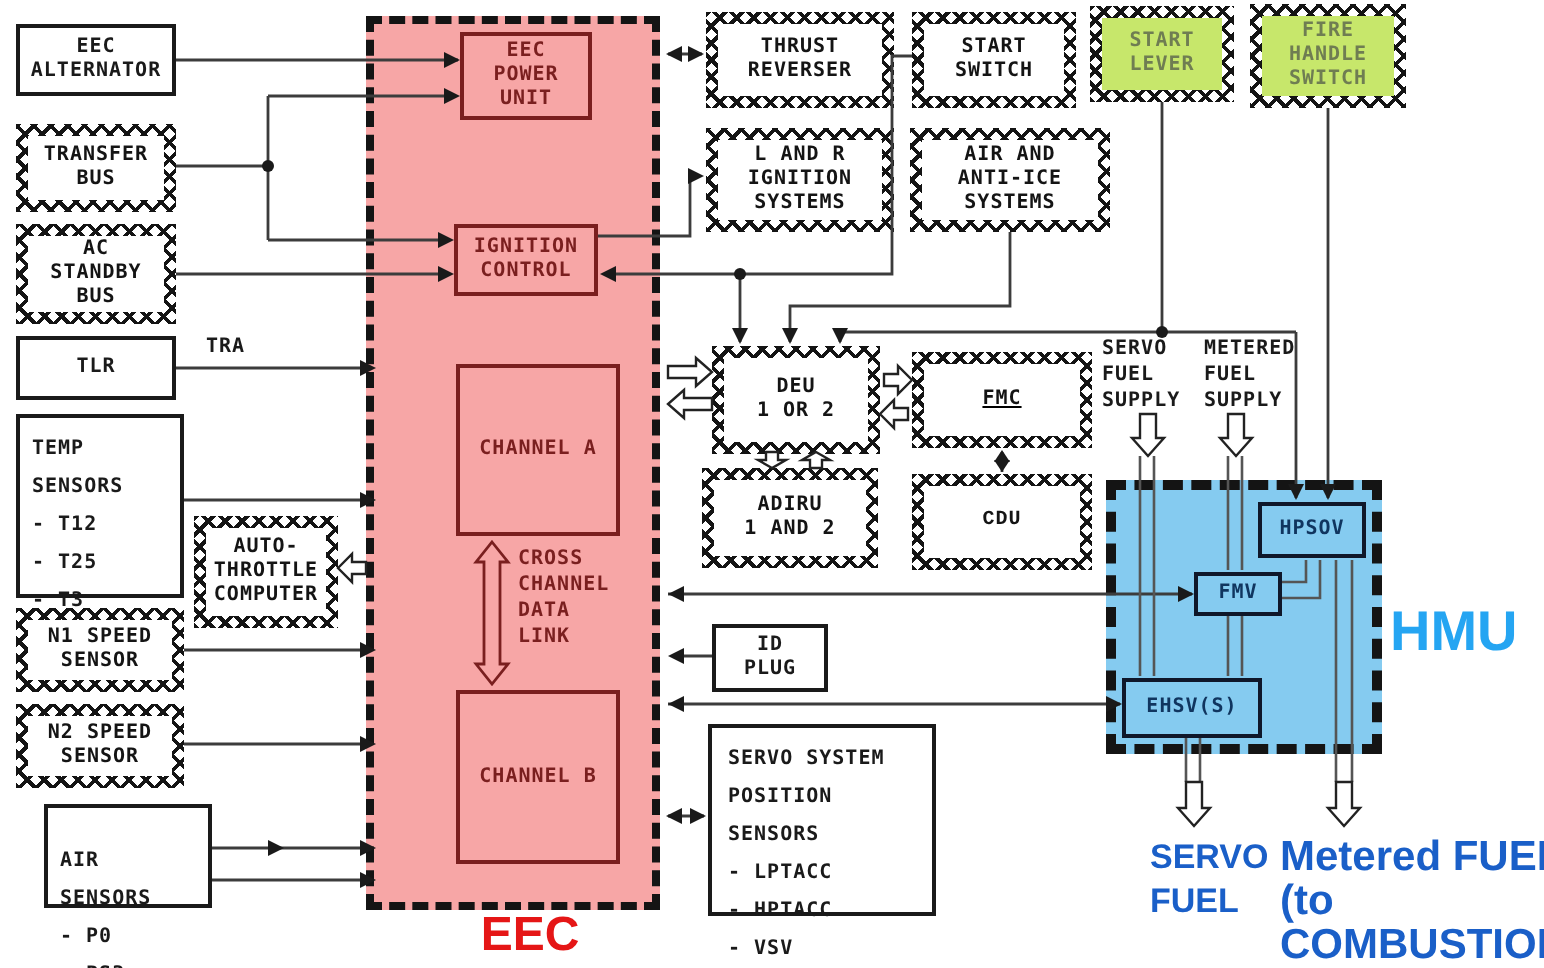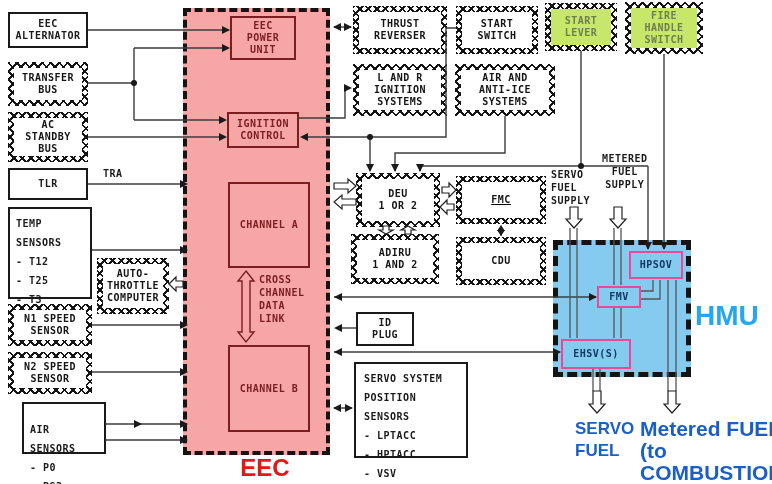--- a/index.html
+++ b/index.html
@@ -12,21 +12,21 @@
   .hatch{background-color:#fff;padding:6px;
          background-image:
            repeating-linear-gradient(45deg,#141414 0 1.8px,transparent 1.8px 6px),
            repeating-linear-gradient(135deg,#141414 0 1.8px,transparent 1.8px 6px);}
   .hatch-in{width:100%;height:100%;background:#fff;color:#141414;
             display:flex;align-items:center;justify-content:center;text-align:center;}
   .hatch-in.green{background:#C7E76B;color:#6F7D52;}
   .eec-block{background:#F7A6A6;border:4px dashed #141414;}
   .red-box{border:2px solid #7A1F1F;background:#F7A6A6;color:#7A1F1F;}
   .hmu-block{background:#85CBF0;border:5px dashed #141414;}
-  .blue-box{border:2px solid #ec4899;background:#85CBF0;color:#10355F;}
+  .blue-box{border:2px solid #0f172a;background:#85CBF0;color:#10355F;}
   .big-label{font-family:"Liberation Sans",sans-serif;font-weight:bold;white-space:pre-line;}
   #wires{position:absolute;left:0;top:0;pointer-events:none;}
 </style>
 </head>
 <body>
 
 <div id="canvas">
 
   <div class="abs eec-block" style="left:183px;top:8px;width:147px;height:447px;"></div>
 
@@ -177,21 +177,21 @@
       </div>
     </div>
 
   <div class="abs hatch" style="left:351px;top:234px;width:88px;height:50px;">
     <div class="hatch-in">
         <span class="lbl">ADIRU
 1 AND 2</span>
       </div>
     </div>
 
-  <div class="abs hatch" style="left:456px;top:237px;width:90px;height:48px;">
+  <div class="abs hatch" style="left:456px;top:237px;width:90px;height:48px;font-family:Liberation Mono, monospace;">
     <div class="hatch-in">
         <span class="lbl">CDU</span>
       </div>
     </div>
 
   <div class="abs solid-box" style="left:354px;top:362px;width:114px;height:96px;padding:3px 0 0 8px;">
     <span class="lbl" style="line-height:11.5px">SERVO SYSTEM
 POSITION SENSORS
 - LPTACC
 - HPTACC
@@ -201,21 +201,21 @@
 - BSV</span></div>
 
   <div class="abs solid-box ctr" style="left:356px;top:312px;width:58px;height:34px;">
     <span class="lbl">ID
 PLUG</span>
     </div>
 
   <div class="abs lbl" style="left:551px;top:168px;color:#1a1a1a;line-height:13px;">SERVO
 FUEL
 SUPPLY</div>
-  <div class="abs lbl" style="left:602px;top:152px;color:#1a1a1a;line-height:13px;text-align:center;">METERED
+  <div class="abs lbl" style="left:602px;top:168px;color:#1a1a1a;line-height:13px;">METERED
 FUEL
 SUPPLY</div>
 
   <div class="abs hmu-block" style="left:553px;top:240px;width:138px;height:137px;"></div>
 
   <div class="abs blue-box ctr" style="left:629px;top:251px;width:54px;height:28px;">
     <span class="lbl">HPSOV</span>
     </div>
 
   <div class="abs blue-box ctr" style="left:597px;top:286px;width:44px;height:22px;">

